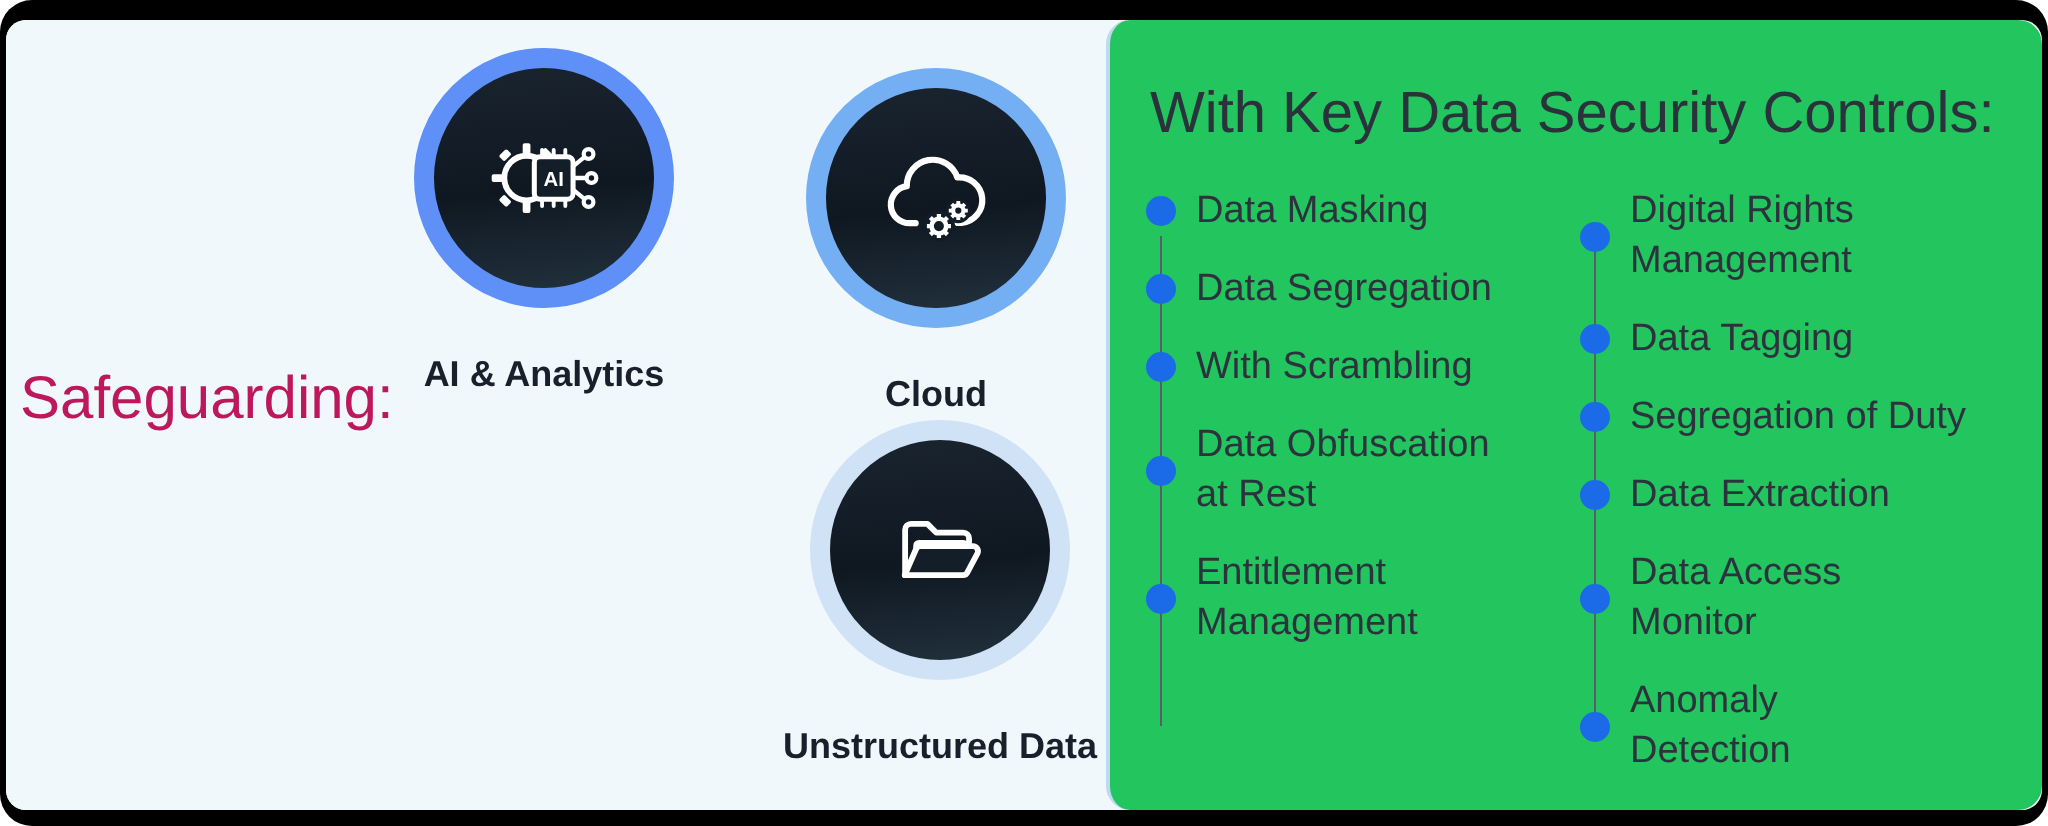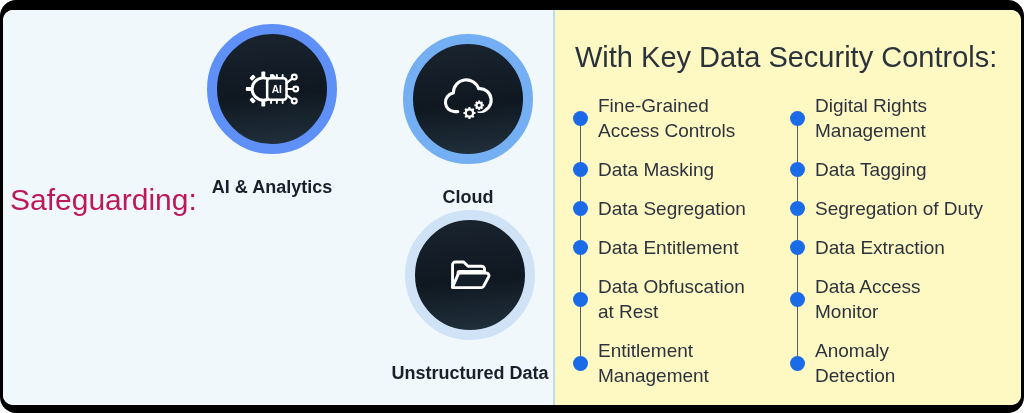--- a/index.html
+++ b/index.html
@@ -14,21 +14,21 @@
   .badge-ai{left:179px;top:14px;}
   .badge-cloud{left:375px;top:24px;}
   .badge-app{left:182px;top:200px;}
   .badge-folder{left:377px;top:200px;}
   .circle{width:130px;height:130px;box-sizing:border-box;border:10px solid #5E90F7;border-radius:50%;
           background:linear-gradient(175deg,#1A242F 0%,#0F1821 55%,#22313D 100%);
           display:flex;align-items:center;justify-content:center;}
   .badge-label{margin-top:23px;font-size:18px;font-weight:bold;color:#18212B;white-space:nowrap;}
 
   
-  .right-panel{position:absolute;top:0;left:550px;right:0;bottom:0;background:#fef9c3;border-left:2px solid #BFD9F1;}
+  .right-panel{position:absolute;top:0;left:550px;right:0;bottom:0;background:#22c55e;border-left:2px solid #BFD9F1;border-radius:12px;}
   .rp-title{position:absolute;left:20px;top:30px;font-size:29px;line-height:34px;color:#2A323C;white-space:nowrap;}
   .ctl-col{position:absolute;top:83px;display:flex;flex-direction:column;gap:14px;}
   .ctl-col-left{left:18px;width:210px;}
   .ctl-col-right{left:235px;width:210px;}
   .ctl-col::before{content:"";position:absolute;left:6.5px;top:25px;height:245px;width:1.5px;background:#5A5F66;}
   .ctl-item{position:relative;display:flex;align-items:center;gap:10px;}
   .ctl-dot{flex:0 0 15px;width:15px;height:15px;border-radius:50%;background:#1B6BE8;position:relative;z-index:1;}
   .ctl-text{font-size:19px;line-height:25px;color:#2D333E;white-space:pre-line;}
 </style>
 </head>
@@ -129,34 +129,29 @@
         <div class="badge-label">Unstructured Data</div>
       </div>
     </div>
 
     <div class="right-panel">
       <div class="rp-title">With Key Data Security Controls:</div>
 
       <div class="ctl-col ctl-col-left">
           <div class="ctl-item">
             <span class="ctl-dot"></span>
-            <span class="ctl-text">Fine-Grained
-Access Controls</span>
-          </div>
-          <div class="ctl-item">
-            <span class="ctl-dot"></span>
             <span class="ctl-text">Data Masking</span>
           </div>
           <div class="ctl-item">
             <span class="ctl-dot"></span>
             <span class="ctl-text">Data Segregation</span>
           </div>
           <div class="ctl-item">
             <span class="ctl-dot"></span>
-            <span class="ctl-text">Data Entitlement</span>
+            <span class="ctl-text">With Scrambling</span>
           </div>
           <div class="ctl-item">
             <span class="ctl-dot"></span>
             <span class="ctl-text">Data Obfuscation
 at Rest</span>
           </div>
           <div class="ctl-item">
             <span class="ctl-dot"></span>
             <span class="ctl-text">Entitlement
 Management</span>

